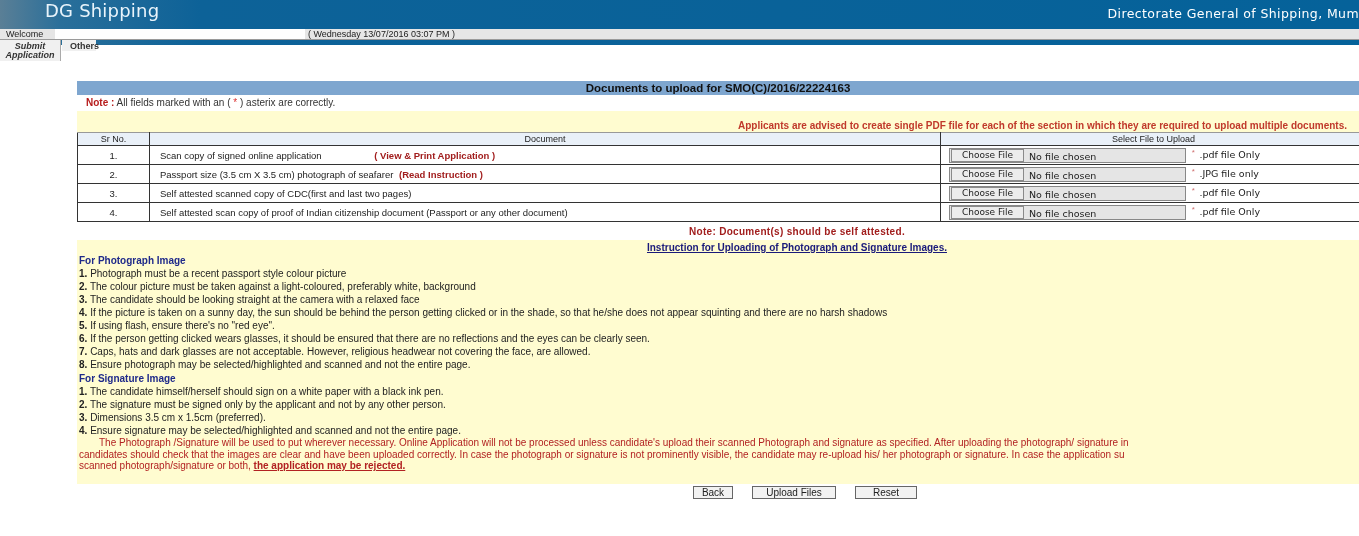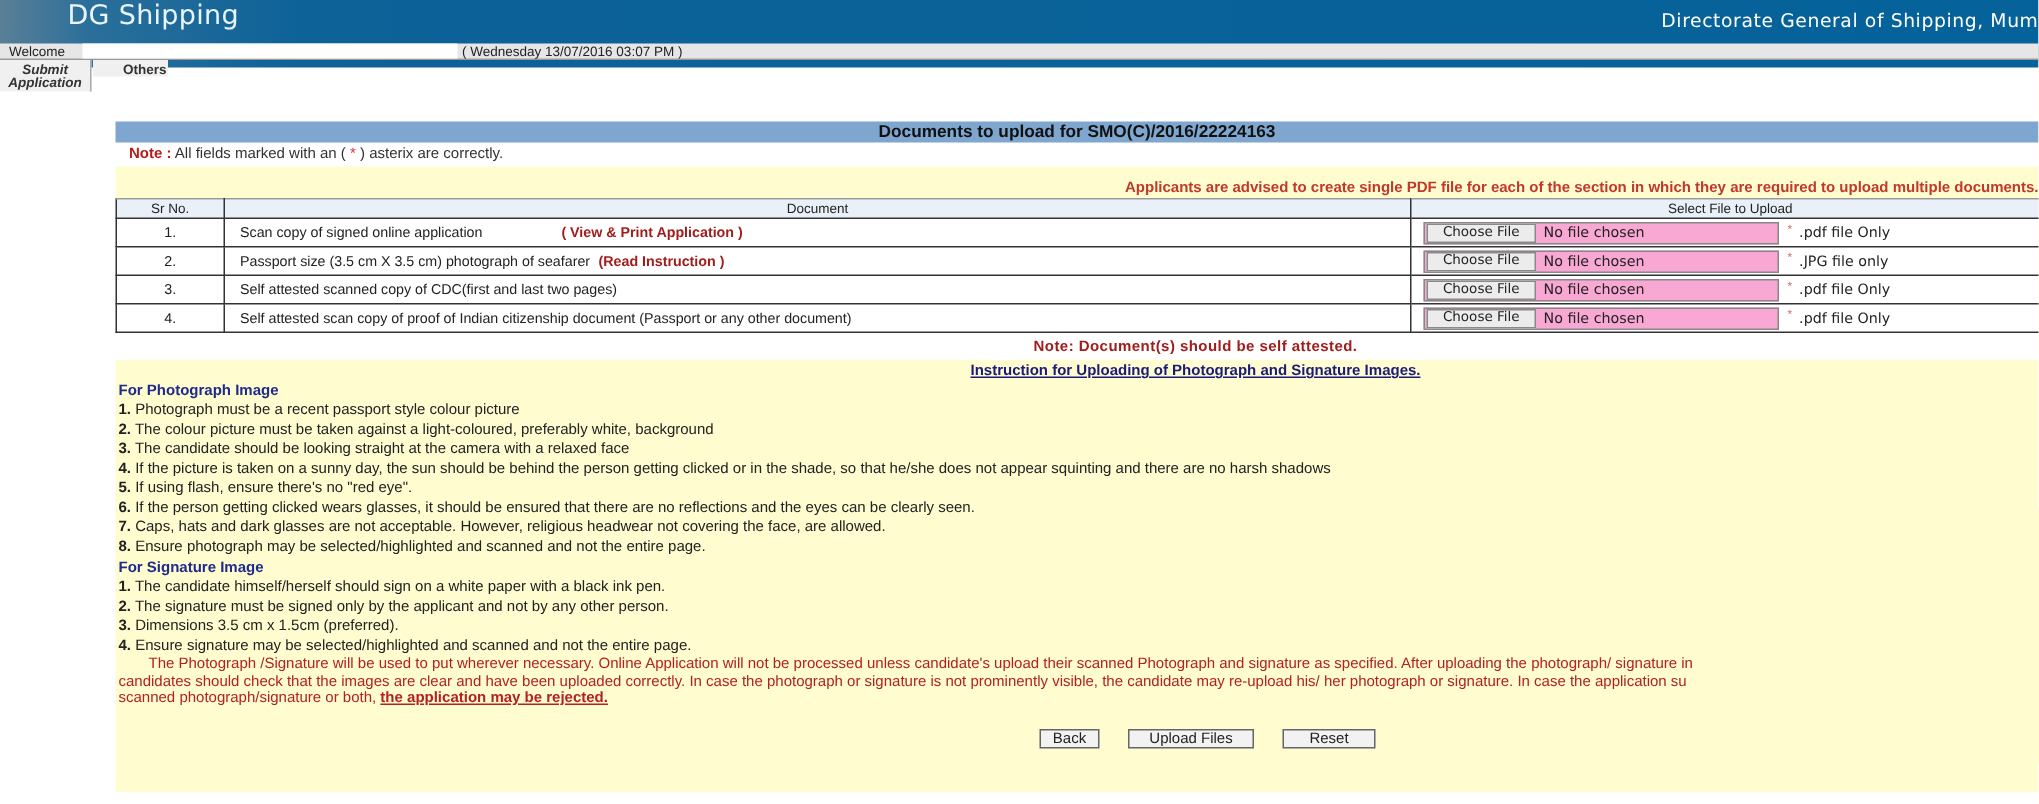--- a/index.html
+++ b/index.html
@@ -23,68 +23,68 @@
       position: absolute; left: 0; top: 29px; width: 1359px; height: 11px;
       background: #e6e6e6; border-bottom: 1px solid #9a9a9a;
     }
     .welcome-bar .welcome-label { position: absolute; left: 6px; top: 0px; font-size: 9px; color: #222; }
     .welcome-bar .redacted { position: absolute; left: 55px; top: 0; width: 250px; height: 10px; background: #ffffff; }
     .welcome-bar .datetime { position: absolute; left: 308px; top: 0px; font-size: 9px; color: #222; }
 
     .menu { position: absolute; left: 0; top: 40px; height: 21px; }
     .menu .item { position: absolute; top: 0; font-size: 9px; font-weight: bold; color: #333; background: #f0f0f0; line-height: 9px; }
     .menu .item-submit { left: 0; width: 61px; height: 21px; text-align: center; border-right: 1px solid #aaa; padding-top: 2px; font-style: italic; }
-    .menu .item-others { left: 62px; width: 50px; height: 11px; padding-left: 20px; padding-top: 2px; }
+    .menu .item-others { left: 62px; width: 34px; height: 11px; padding-left: 8px; padding-top: 2px; }
 
     .title-bar {
       position: absolute; left: 77px; top: 81px; width: 1282px; height: 14px;
       background: #7ea6cf; text-align: center; font-size: 11.5px; font-weight: bold; color: #111; line-height: 14px;
     }
     .note {
       position: absolute; left: 86px; top: 97px; font-size: 10px; color: #333;
     }
     .note .note-label { color: #b71c1c; font-weight: bold; }
     .note .star { color: #d33; }
 
     .advice-bar {
       position: absolute; left: 77px; top: 111px; width: 1282px; height: 21px;
       background: #fffcd0; text-align: right; color: #c0392b; font-size: 10px; font-weight: bold;
-      padding-top: 9px; padding-right: 0px; white-space: nowrap;
+      padding-top: 9px; padding-right: 12px; white-space: nowrap;
     }
 
     table.docs {
       position: absolute; left: 77px; top: 132px; width: 1290px;
       border-collapse: collapse; font-size: 9.5px; color: #222;
     }
     table.docs th {
       background: #e9f0f8; font-weight: normal; height: 13px; font-size: 9px;
       border: 1px solid #333; border-top: 1px solid #999;
     }
     table.docs td { border: 1px solid #333; height: 19px; vertical-align: middle; }
     table.docs td.sr { width: 72px; text-align: center; }
     table.docs td.doc { width: 791px; padding-left: 10px; }
     table.docs td.upload { padding-left: 8px; white-space: nowrap; }
     .link-red { color: #a11d1d; font-weight: bold; margin-left: 50px; }
     .link-red.near { margin-left: 3px; }
 
-    .file-input { display: inline-flex; align-items: center; height: 15px; border: 1px solid #888; background: #f9a8d4; vertical-align: middle; }
+    .file-input { display: inline-flex; align-items: flex-end; height: 15px; border: 1px solid #888; background: #e5e5e5; vertical-align: middle; }
     .file-btn {
       height: 13px; width: 73px; font-size: 9px; background: #ececec; border: 1px solid #8a8a8a; margin-left: 1px;
       display: inline-flex; align-items: center; justify-content: center; color: #222; font-family: "DejaVu Sans", sans-serif;
     }
     .file-name { width: 161px; font-size: 9.5px; padding-left: 5px; color: #222; font-family: "DejaVu Sans", sans-serif; }
     .req-star { color: #d07070; font-size: 8px; margin-left: 3px; vertical-align: top; }
     .file-type { font-size: 9.5px; margin-left: 2px; font-family: "DejaVu Sans", sans-serif; }
 
     .attest-note {
       position: absolute; left: 77px; top: 226px; width: 1440px; text-align: center;
       color: #a11d1d; font-size: 10px; font-weight: bold; letter-spacing: 0.3px;
     }
     .instr-panel {
-      position: absolute; left: 77px; top: 240px; width: 1282px; height: 288px; background: #fffcd0;
+      position: absolute; left: 77px; top: 240px; width: 1282px; height: 244px; background: #fffcd0;
     }
     .instr-link {
       position: absolute; left: 0; top: 2px; width: 1440px; text-align: center;
       color: #1a1a7a; font-size: 10px; font-weight: bold; text-decoration: underline;
     }
     .section-head { position: absolute; left: 2px; color: #1f2a8a; font-weight: bold; font-size: 10px; }
     .instr-list { position: absolute; left: 2px; font-size: 10px; color: #222; line-height: 13px; }
     .instr-list .num { font-weight: bold; }
     .closing {
       position: absolute; left: 2px; top: 197px; width: 1300px; color: #b22222; font-size: 10px; line-height: 11.5px;

